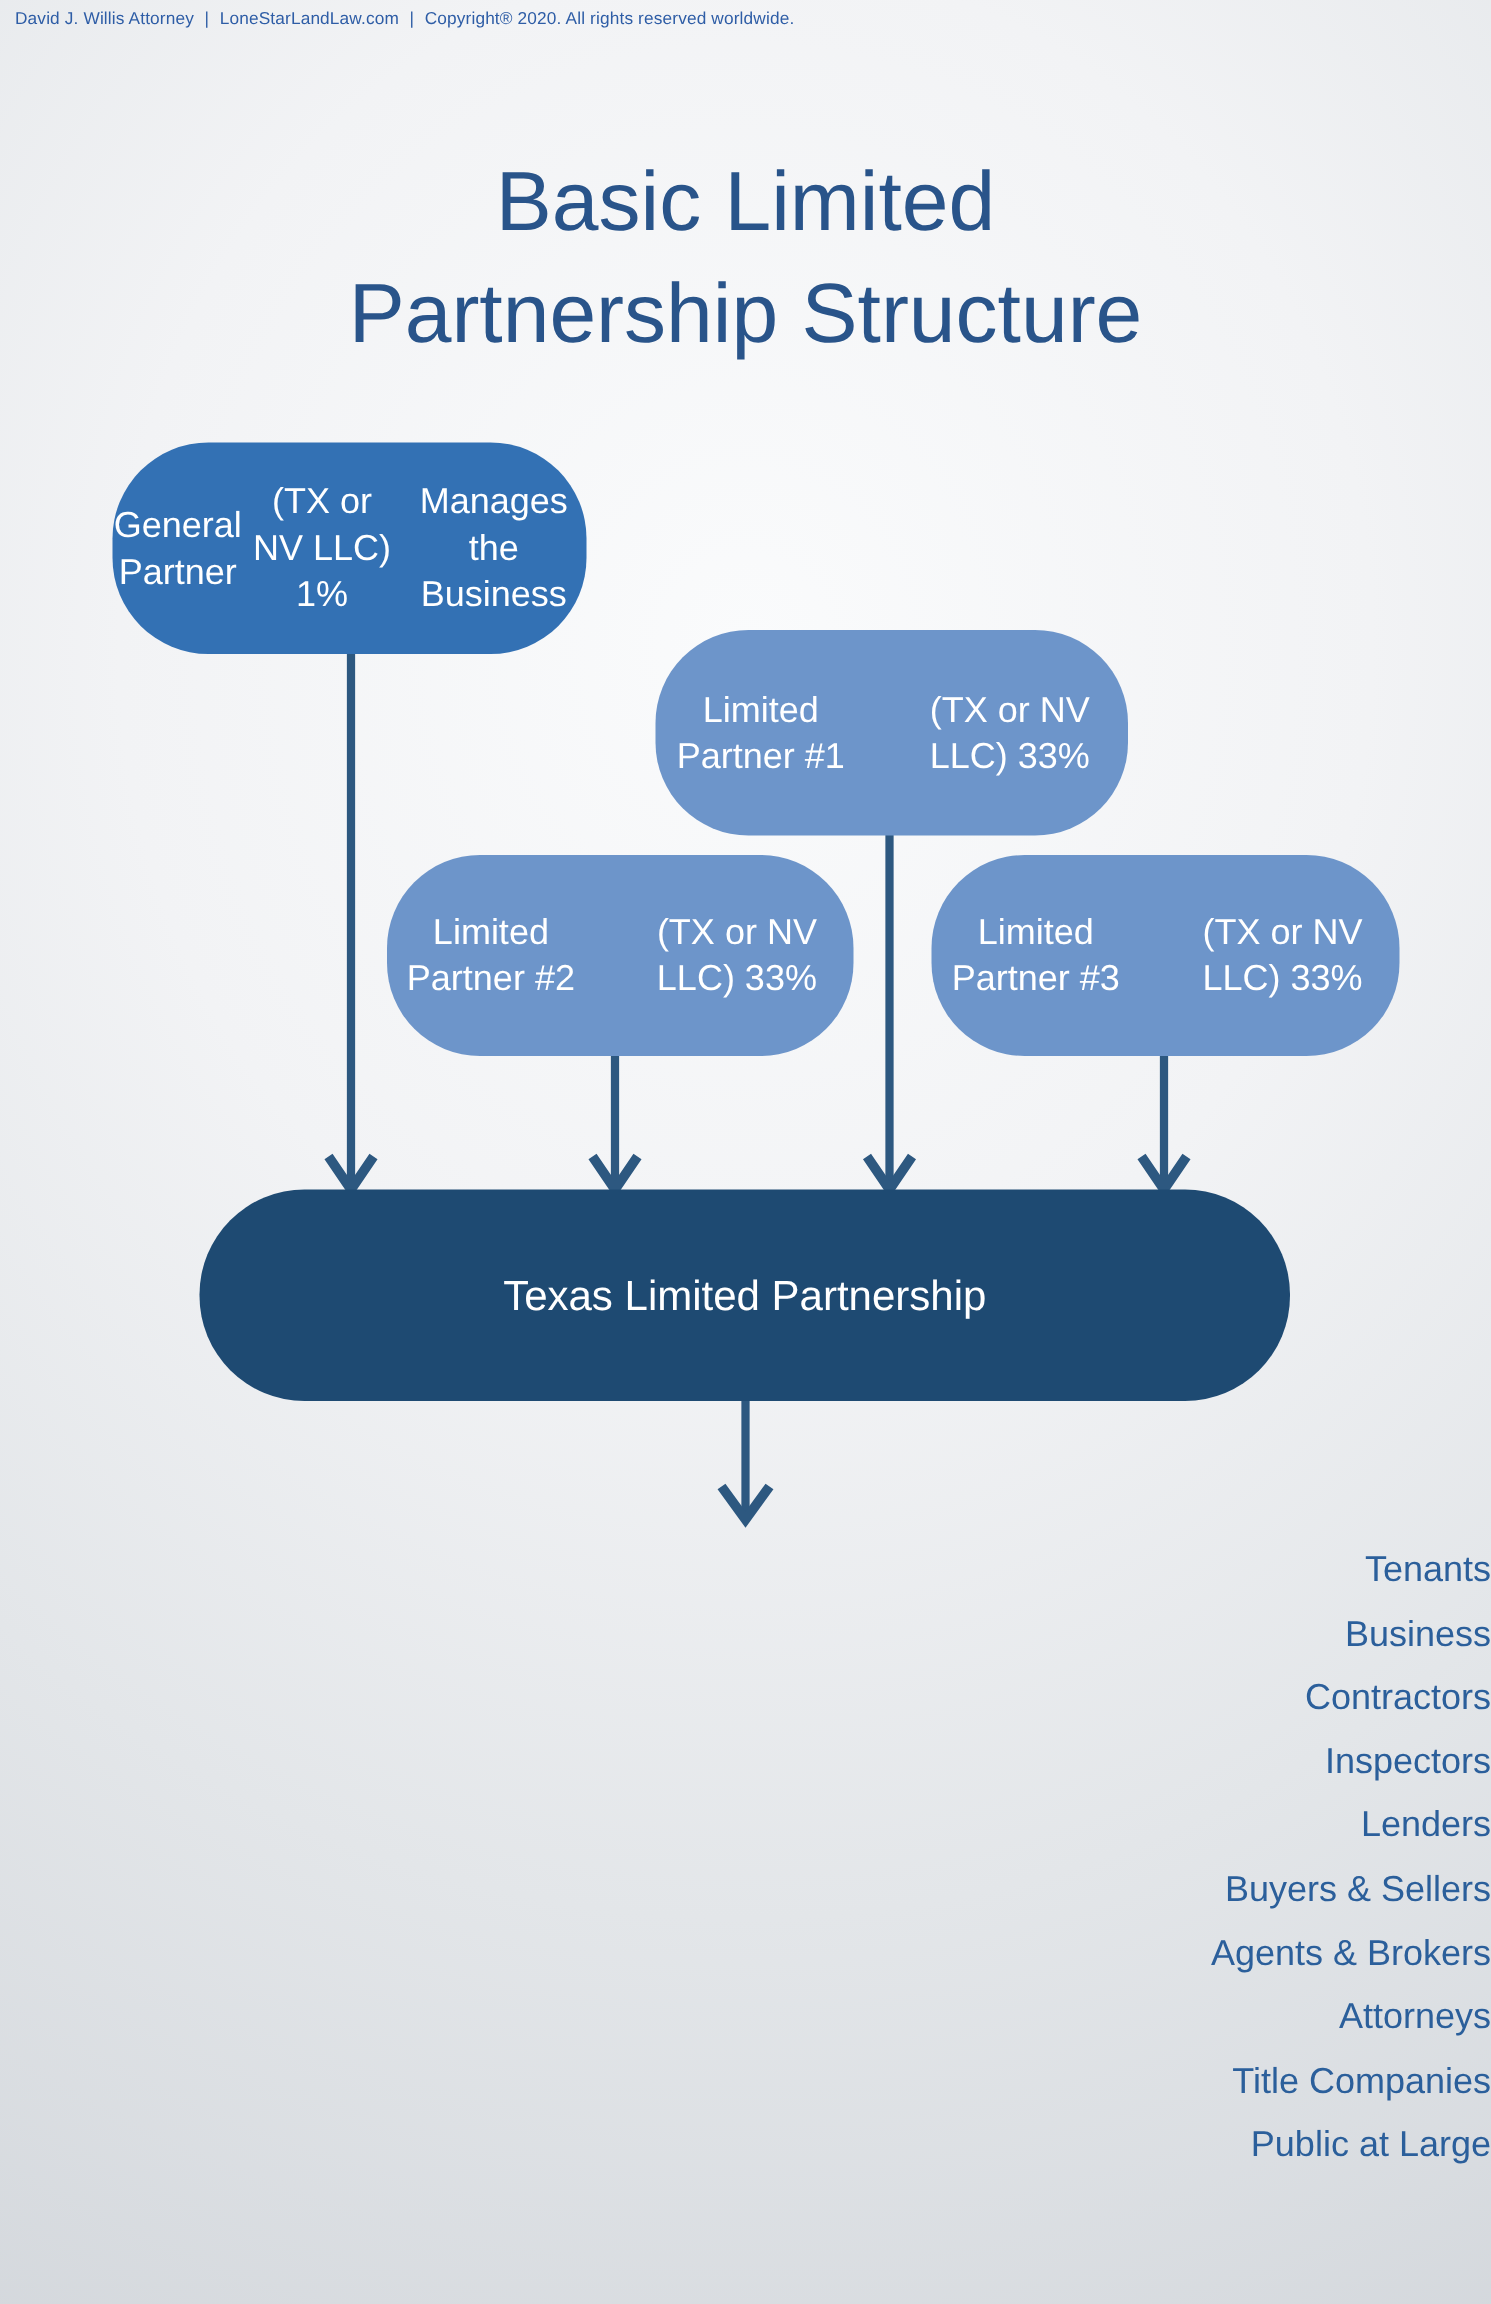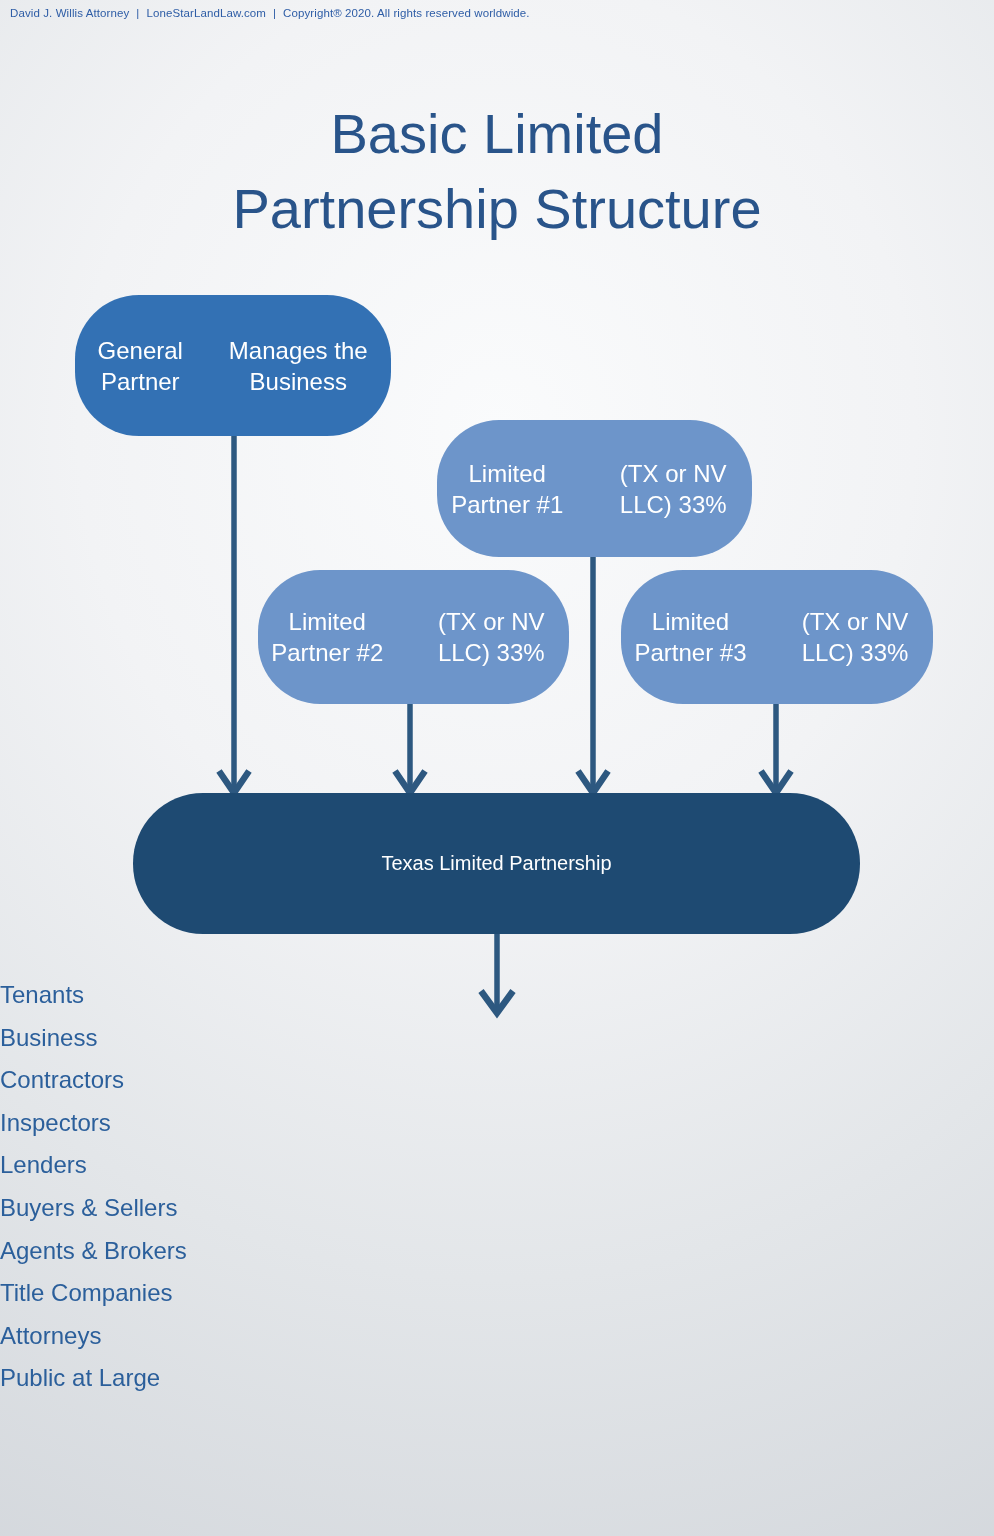--- a/index.html
+++ b/index.html
@@ -57,36 +57,36 @@
     gap: 17px;
   }
   .node-lp1 { left: 437px; top: 420px; width: 315px; height: 137px; }
   .node-lp2 { left: 258px; top: 570px; width: 311px; height: 134px; }
   .node-lp3 { left: 621px; top: 570px; width: 312px; height: 134px; }
   .node-partnership {
     left: 133px; top: 793px;
     width: 727px; height: 141px;
     border-radius: 70px;
     background: var(--partnership-fill, #1e4a72);
-    font-size: 20px;
+    font-size: 28px;
   }
   .arrows {
     position: absolute;
     left: 0; top: 0;
     width: 994px; height: 1536px;
     pointer-events: none;
   }
   .arrows line { stroke: var(--arrow, #2d5880); stroke-width: 5.5; }
   .arrows path { stroke: var(--arrow, #2d5880); stroke-width: 6.5; fill: none; }
   .third-parties {
     position: absolute;
-    top: 974px;
+    top: 1026px;
     left: 0;
     width: 100%;
-    text-align: left;
+    text-align: right;
     color: var(--list-text, #2b5f9b);
     font-size: 24px;
   }
   .tp-item { line-height: 42.6px; }
 </style>
 </head>
 <body>
 
 <div class="canvas">
 
@@ -117,20 +117,21 @@
       <path d="M761 771 L776 793 L791 771"></path>
     </g>
     <g>
       <line x1="497" y1="932" x2="497" y2="1010"></line>
       <path d="M481 991 L497 1013 L513 991"></path>
     </g>
   </svg>
 
   <div class="node node-gp">
     <span>General Partner</span>
+    <span>(TX or NV LLC) 1%</span>
     <span>Manages the Business</span>
   </div>
 
   <div class="node node-lp node-lp1">
     <span>Limited Partner #1</span>
     <span>(TX or NV LLC) 33%</span>
   </div>
 
   <div class="node node-lp node-lp2">
     <span>Limited Partner #2</span>
@@ -147,18 +148,18 @@
   </div>
 
   <div class="third-parties">
     <div class="tp-item">Tenants</div>
     <div class="tp-item">Business</div>
     <div class="tp-item">Contractors</div>
     <div class="tp-item">Inspectors</div>
     <div class="tp-item">Lenders</div>
     <div class="tp-item">Buyers &amp; Sellers</div>
     <div class="tp-item">Agents &amp; Brokers</div>
+    <div class="tp-item">Attorneys</div>
     <div class="tp-item">Title Companies</div>
-    <div class="tp-item">Attorneys</div>
     <div class="tp-item">Public at Large</div>
   </div>
 
 </div>
 
 </body></html>

